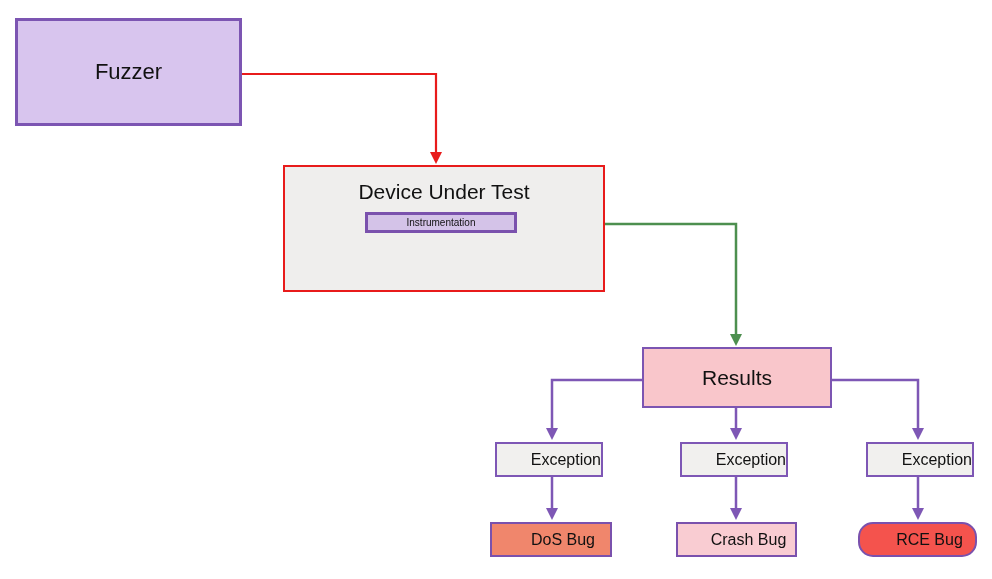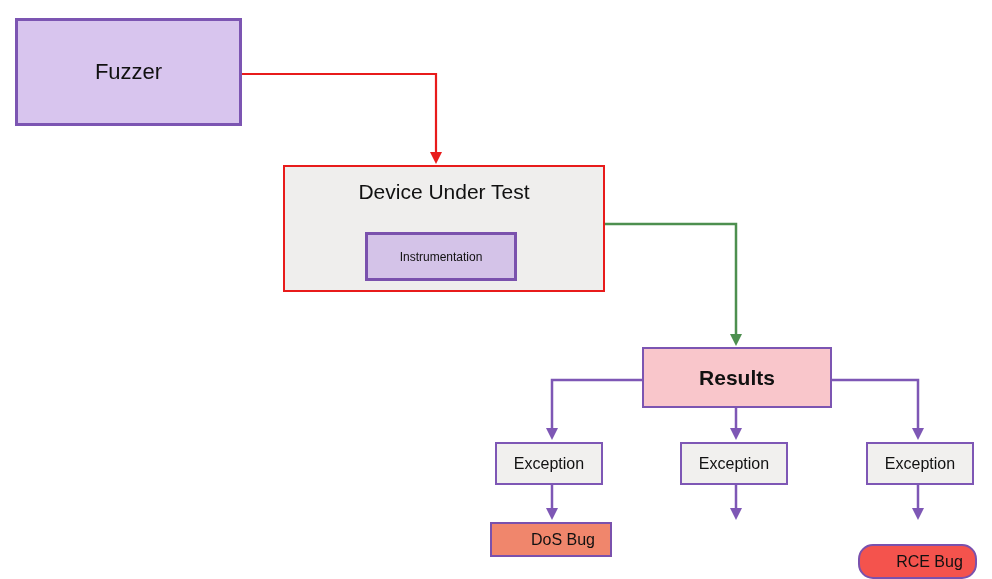--- a/index.html
+++ b/index.html
@@ -35,37 +35,36 @@
     line-height: 30px;
     flex-direction: column;
   }
   .node-dut {
     left: 283px; top: 165px; width: 322px; height: 127px;
     align-items: flex-start;
     font-size: 21px;
   }
   .node-dut .dut-title { margin-top: 13px; }
   .node-instrumentation {
-    left: 365px; top: 212px; width: 152px; height: 49px;
+    left: 365px; top: 212px; width: 152px; height: 21px;
     border-width: 3px;
-    font-size: 12px;
-    margin-top: 20px;
+    font-size: 10px;
   }
   .node-results {
     left: 642px; top: 347px; width: 190px; height: 61px;
     font-size: 21px;
   }
-  .node-exception { width: 108px; height: 43px; font-size: 16px; }
+  .node-exception { width: 108px; height: 35px; font-size: 16px; justify-content: flex-end; }
   .node-exception-1 { left: 495px; top: 442px; }
   .node-exception-2 { left: 680px; top: 442px; }
   .node-exception-3 { left: 866px; top: 442px; }
   .node-bug { height: 35px; font-size: 16px; padding-left: 24px; }
   .node-dos   { left: 490px; top: 522px; width: 122px; }
   .node-crash { left: 676px; top: 522px; width: 121px; }
-  .node-rce   { left: 858px; top: 544px; width: 119px; border-radius: 15px; }
+  .node-rce   { left: 858px; top: 522px; width: 119px; border-radius: 15px; }
 </style>
 </head>
 <body>
 
 <div class="canvas">
 
   <svg class="edges" viewBox="0 0 992 579" xmlns="http://www.w3.org/2000/svg" fill="none" stroke-linejoin="miter">
 
     <path d="M242 74 H436 V153" stroke-width="2.2" stroke="#e81b1b"></path>
     <polygon points="430,152 442,152 436,164" stroke="none" fill="#e81b1b"></polygon>
@@ -97,38 +96,41 @@
   </div>
 
   <div class="node node-dut" style="background: rgb(239, 238, 237); border-color: rgb(232, 27, 27);">
     <span class="dut-title">Device Under Test</span>
   </div>
 
   <div class="node node-instrumentation" style="background: rgb(212, 195, 232); border-color: rgb(122, 81, 173);">
     <span>Instrumentation</span>
   </div>
 
-  <div class="node node-results" style="background: rgb(249, 198, 203); border-color: rgb(124, 85, 178); font-weight: bold;">
+  <div class="node node-results" style="background: rgb(249, 198, 203); border-color: rgb(124, 85, 178);">
     <span>Results</span>
   </div>
 
   <div class="node node-exception node-exception-1" style="background: rgb(241, 240, 238); border-color: rgb(126, 87, 181);">
     <span>Exception</span>
   </div>
 
   <div class="node node-exception node-exception-2" style="background: rgb(241, 240, 238); border-color: rgb(126, 87, 181);">
     <span>Exception</span>
   </div>
 
   <div class="node node-exception node-exception-3" style="background: rgb(241, 240, 238); border-color: rgb(126, 87, 181);">
     <span>Exception</span>
   </div>
 
   <div class="node node-bug node-dos" style="background: rgb(240, 134, 108); border-color: rgb(122, 81, 173);">
     <span>DoS Bug</span>
   </div>
 
+  <div class="node node-bug node-crash" style="background: rgb(249, 204, 210); border-color: rgb(122, 81, 173);">
+    <span>Crash Bug</span>
+  </div>
 
   <div class="node node-bug node-rce" style="background: rgb(244, 83, 77); border-color: rgb(122, 81, 173);">
     <span>RCE Bug</span>
   </div>
 
 </div>
 
 </body></html>

